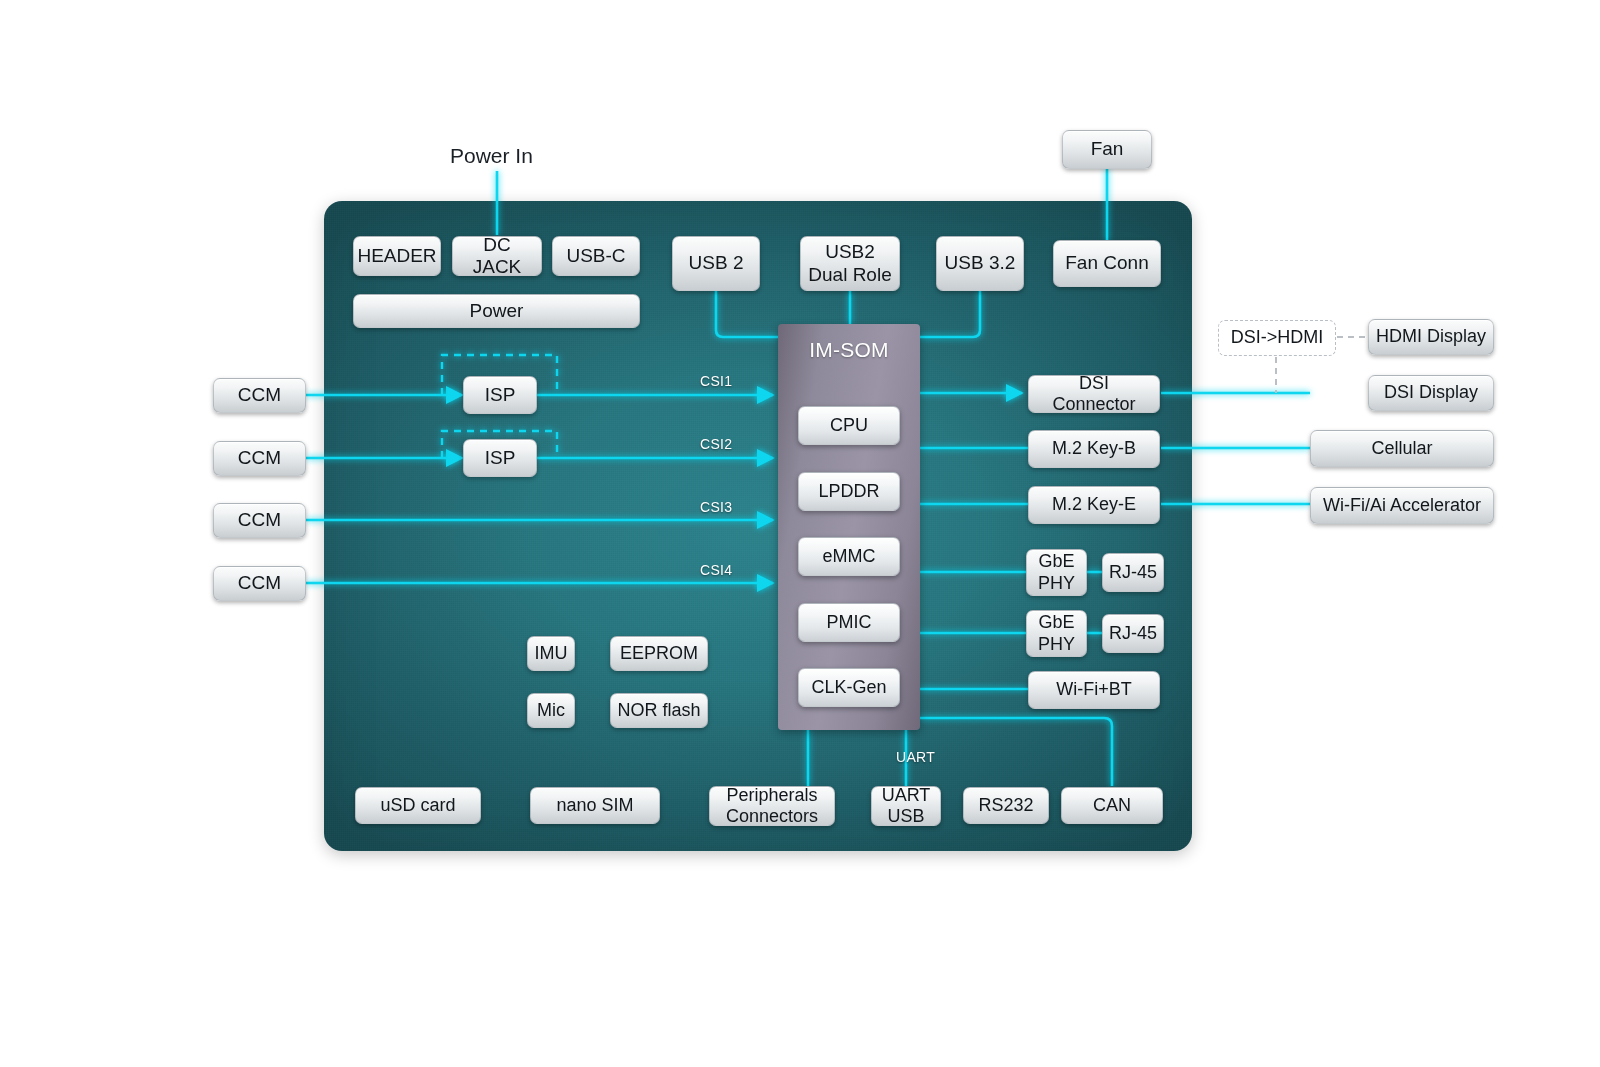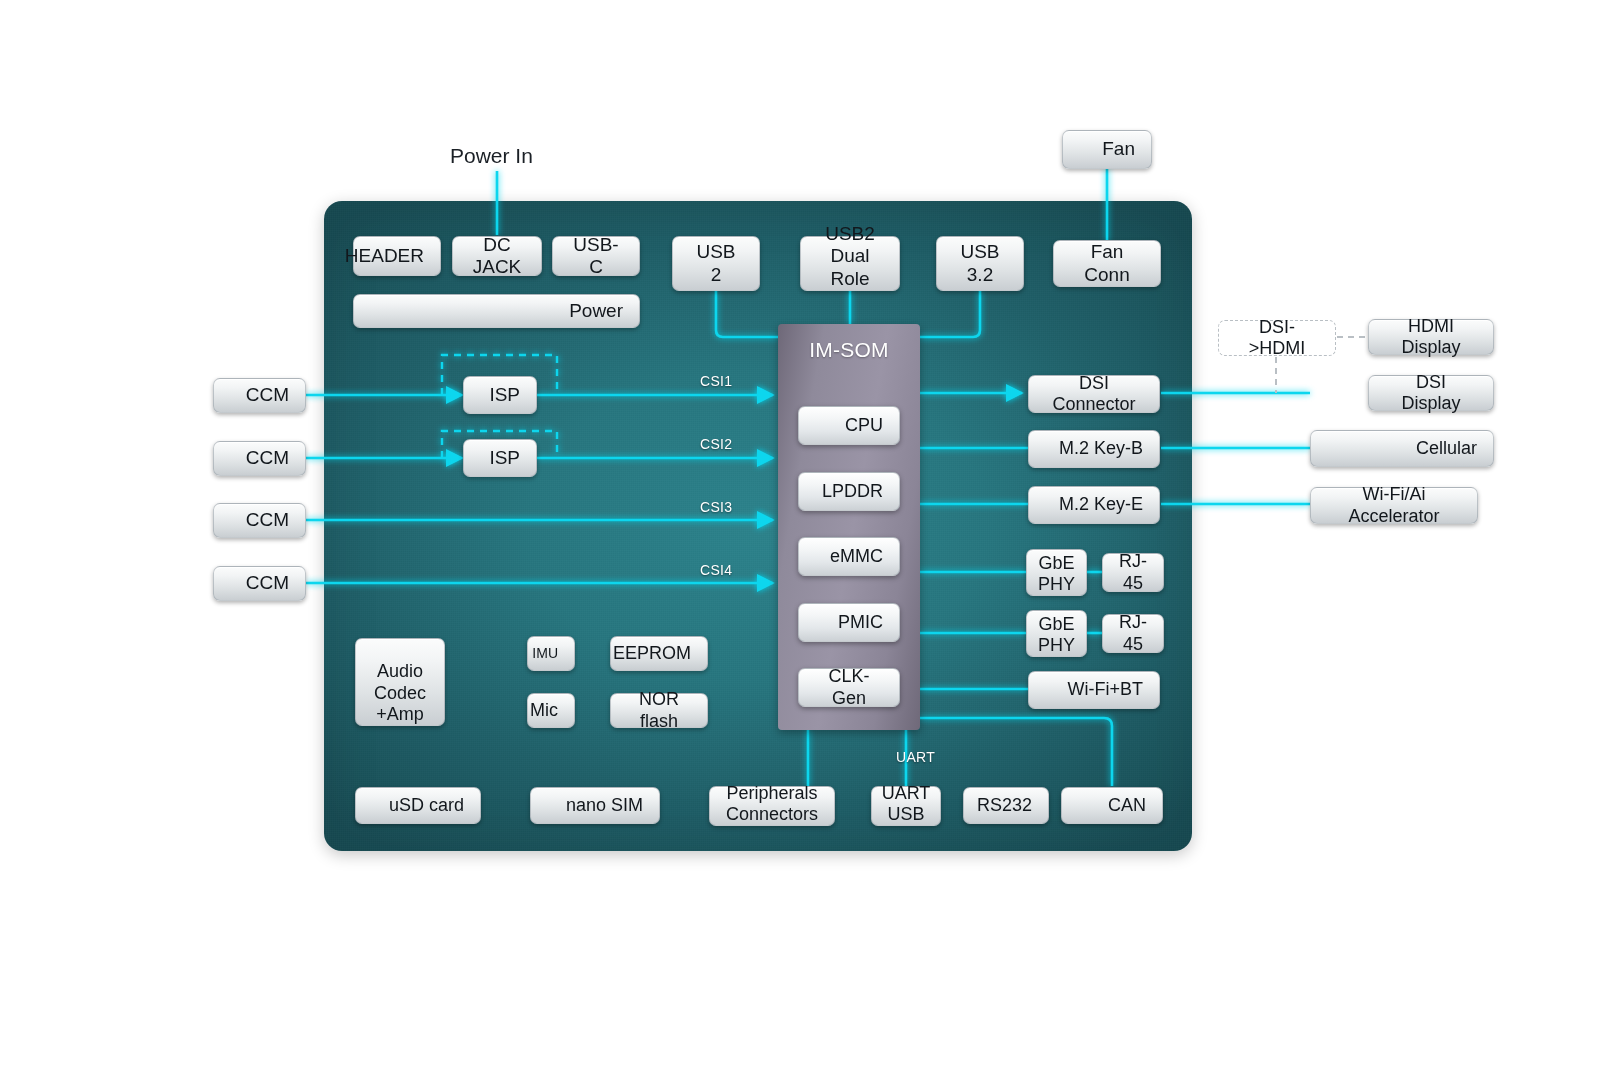--- a/index.html
+++ b/index.html
@@ -40,22 +40,22 @@
   }
 
   
   .chip{
     position:absolute;box-sizing:border-box;
     border-radius:7px;
     background:linear-gradient(180deg,#fbfcfc 0%,#f2f4f5 26%,#dfe3e5 62%,#c9ced2 100%);
     border:1px solid rgba(150,158,165,.55);
     box-shadow:0 2px 4px rgba(0,0,0,.30), inset 0 1px 0 rgba(255,255,255,.95);
     color:#12171c;font-size:19px;line-height:1.18;
-    display:flex;align-items:center;justify-content:flex-end;text-align:center;
-    padding:0 16px;
+    display:flex;align-items:center;justify-content:center;text-align:center;
+    padding:0 6px;
   }
   .chip.sm{font-size:18px;}
   .chip.dash{
     background:#ffffff;border:1.4px dashed #b9bfc4;box-shadow:none;color:#12171c;
   }
   .chip.inner{
     background:linear-gradient(180deg,#ffffff 0%,#f4f6f7 30%,#e3e7ea 66%,#ccd1d5 100%);
     box-shadow:0 2px 5px rgba(0,0,0,.34), inset 0 1px 0 rgba(255,255,255,1);
   }
 
@@ -260,30 +260,25 @@
   </div>
   <div class="chip" style="left:1368px;top:319px;width:126px;height:36px;font-size:18px;">
     <span>HDMI Display</span>
   </div>
   <div class="chip" style="left:1368px;top:375px;width:126px;height:36px;font-size:18px;">
     <span>DSI Display</span>
   </div>
   <div class="chip" style="left:1310px;top:430px;width:184px;height:37px;font-size:18px;">
     <span>Cellular</span>
   </div>
-  <div class="chip" style="left:1310px;top:487px;width:168px;height:37px;font-size:18px;">
+  <div class="chip" style="left:1310px;top:487px;width:184px;height:37px;font-size:18px;">
     <span>Wi-Fi/Ai Accelerator</span>
   </div>
 
-  <div class="chip" style="left:355px;top:638px;width:90px;height:88px;flex-direction:column;font-size:18px;">
-    <span>Audio</span>
-    <span>Codec</span>
-    <span>+Amp</span>
-  </div>
-  <div class="chip" style="left:527px;top:636px;width:48px;height:35px;font-size:14px;">
+  <div class="chip" style="left:527px;top:636px;width:48px;height:35px;font-size:18px;">
     <span>IMU</span>
   </div>
   <div class="chip" style="left:610px;top:636px;width:98px;height:35px;font-size:18px;">
     <span>EEPROM</span>
   </div>
   <div class="chip" style="left:527px;top:693px;width:48px;height:35px;font-size:18px;">
     <span>Mic</span>
   </div>
   <div class="chip" style="left:610px;top:693px;width:98px;height:35px;font-size:18px;">
     <span>NOR flash</span>

